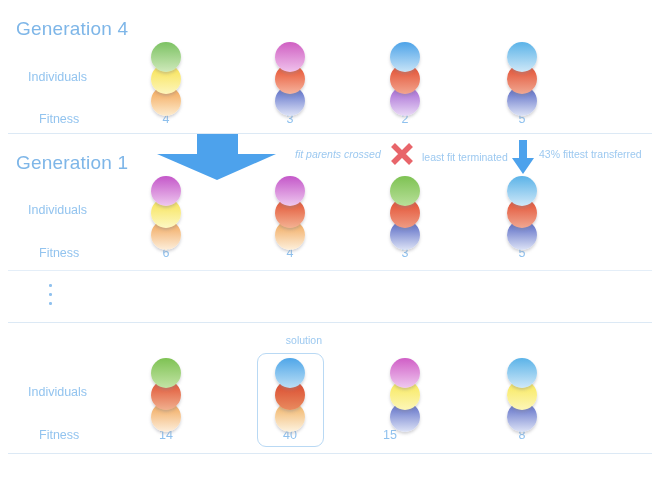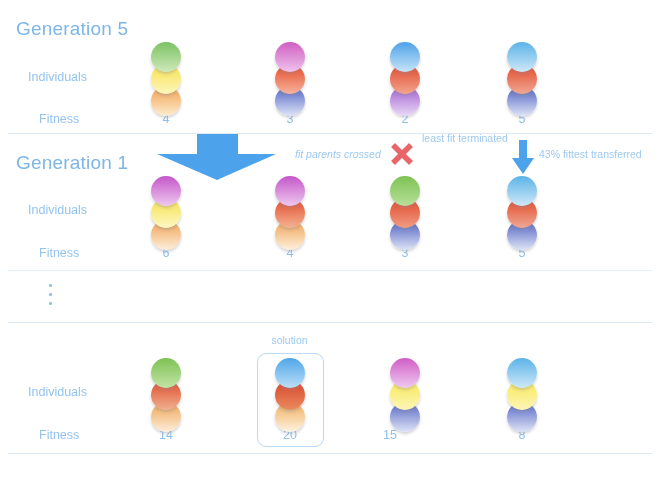--- a/index.html
+++ b/index.html
@@ -144,36 +144,36 @@
     height: 92px;
     border: 1px solid #b9d9f4;
     border-radius: 9px;
     background: transparent;
   }
   .solution-label {
     position: absolute;
     left: 257px;
     top: 334px;
     width: 65px;
-    text-align: center;
+    text-align: right;
     color: #9dc9f0;
     font-size: 10.5px;
   }
 </style>
 </head>
 <body>
 
 <div id="stage">
 
   <div class="divider" style="top:133px;"></div>
   <div class="divider soft" style="top:270px;"></div>
   <div class="divider" style="top:322px;"></div>
   <div class="divider" style="top:453px;"></div>
 
-  <div class="gen-title" style="left:16px; top:18px;">Generation 5</div>
+  <div class="gen-title" style="left:16px; top:18px;">Generation 4</div>
 
   <div class="row-label" style="left:28px; top:70px;">Individuals</div>
 
   <div class="row-label" style="left:39px; top:112px;">Fitness</div>
 
   <div class="individual" style="left:149px; top:42px;">
     <div class="gene g0" style="background:linear-gradient(to bottom,#7cc263,#cfe9bb);"></div>
     <div class="gene g1" style="background:linear-gradient(to bottom,#f7e14b,#fdf6bd);"></div>
     <div class="gene g2" style="background:linear-gradient(to bottom,#f2a04c,#fdeccf);"></div>
   </div>
@@ -201,21 +201,21 @@
   <div class="fitness" style="left:502px; top:112px;">5</div>
 
   <svg class="big-arrow" viewBox="0 0 122 46">
     <polygon points="43,0 84,0 84,20 122,20 63,46 3,20 43,20" fill="#4da2ec" transform="translate(-1,0)"></polygon>
   </svg>
   <div class="legend-text" style="left:295px; top:148px;font-style:italic;">fit parents crossed</div>
 
   <svg class="x-mark" viewBox="0 0 24 24">
     <path d="M3 3 L21 21 M21 3 L3 21" stroke="#e8656a" stroke-width="5.5" stroke-linecap="butt"></path>
   </svg>
-  <div class="legend-text" style="left:422px; top:132px;">least fit terminated</div>
+  <div class="legend-text" style="left:422px; top:151px;">least fit terminated</div>
 
   <svg class="small-arrow" viewBox="0 0 22 34">
     <polygon points="7,0 15,0 15,18 22,18 11,34 0,18 7,18" fill="#4da2ec"></polygon>
   </svg>
   <div class="legend-text" style="left:539px; top:148px;">43% fittest transferred</div>
 
   <div class="gen-title" style="left:16px; top:152px;text-align:right;">Generation 1</div>
 
   <div class="row-label" style="left:28px; top:203px;">Individuals</div>
 
@@ -268,21 +268,21 @@
     <div class="gene g1" style="background:linear-gradient(to bottom,#df4c2d,#f0b08f);"></div>
     <div class="gene g2" style="background:linear-gradient(to bottom,#f0a352,#fdeedc);"></div>
   </div>
   <div class="fitness" style="left:146px; top:428px;">14</div>
 
   <div class="individual" style="left:273px; top:358px;">
     <div class="gene g0" style="background:linear-gradient(to bottom,#4fa6e8,#bbdff6);"></div>
     <div class="gene g1" style="background:linear-gradient(to bottom,#d9452c,#e98b5f);"></div>
     <div class="gene g2" style="background:linear-gradient(to bottom,#f0ae5c,#fdf3e0);"></div>
   </div>
-  <div class="fitness" style="left:270px; top:428px;">20</div>
+  <div class="fitness" style="left:270px; top:428px;">40</div>
 
   <div class="individual" style="left:388px; top:358px;">
     <div class="gene g0" style="background:linear-gradient(to bottom,#d05ec6,#efc9f0);"></div>
     <div class="gene g1" style="background:linear-gradient(to bottom,#f7e755,#fdf6b8);"></div>
     <div class="gene g2" style="background:linear-gradient(to bottom,#5566c4,#dde3f6);"></div>
   </div>
   <div class="fitness" style="left:370px; top:428px;">15</div>
 
   <div class="individual" style="left:505px; top:358px;">
     <div class="gene g0" style="background:linear-gradient(to bottom,#5bb3e8,#cfe8f8);"></div>

